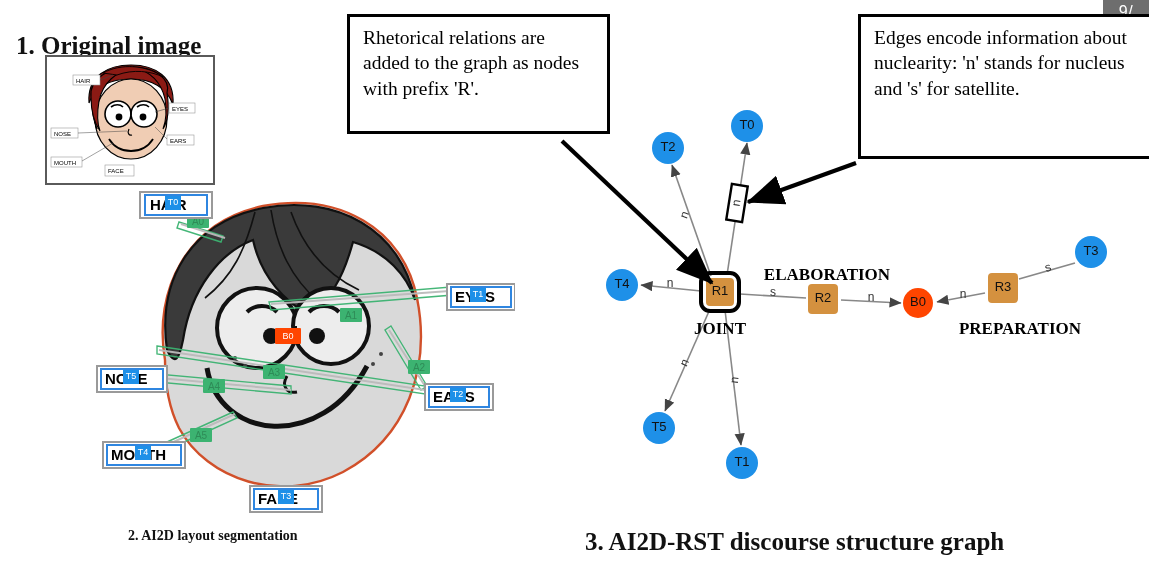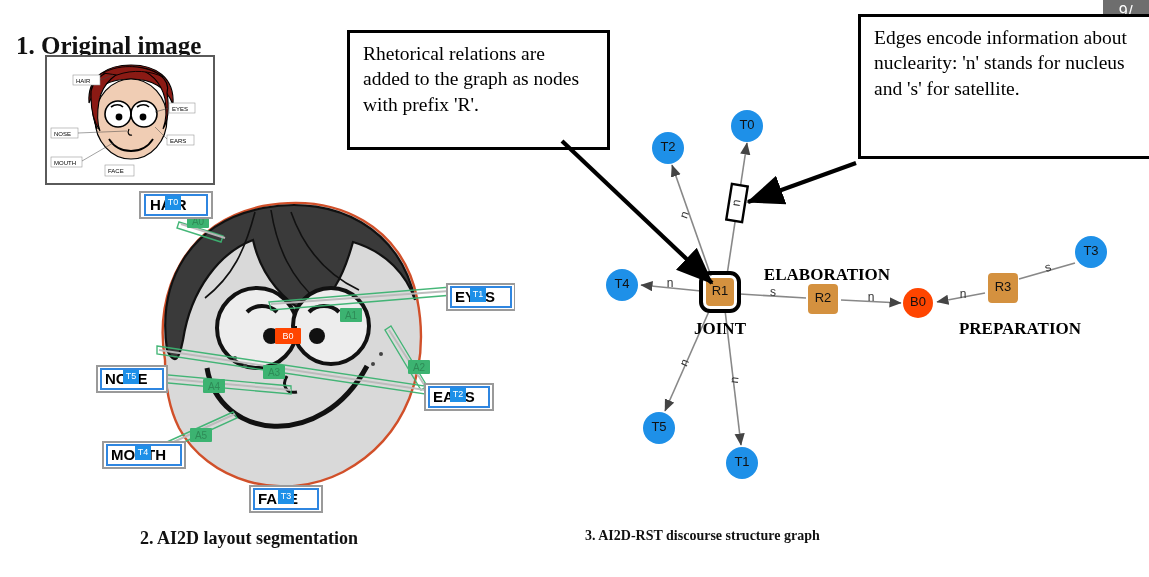--- a/index.html
+++ b/index.html
@@ -13,41 +13,41 @@
   .abs{position:absolute;}
 
   
   .heading{
     font-family:"Liberation Serif", serif;
     font-weight:bold;
     color:#111111;
     white-space:nowrap;
   }
   #title-original{left:16px;top:16px;font-size:25px;margin-top:16px;}
-  #caption-segmentation{left:140px;top:528px;font-size:18px;}
-  #caption-graph{left:585px;top:528px;font-size:14px;}
+  #caption-segmentation{left:128px;top:528px;font-size:14px;}
+  #caption-graph{left:585px;top:528px;font-size:25px;}
 
   
   #page-badge{
     right:0;top:0;width:46px;height:24px;
     background:#6e6e6e;color:#ffffff;
     font-family:"Liberation Sans", sans-serif;
     font-size:16px;text-align:center;line-height:24px;
     letter-spacing:.5px;
   }
 
   
   .callout{
     border:3px solid #000000;background:#ffffff;
     font-family:"Liberation Serif", serif;
     font-size:19.5px;line-height:1.30;color:#000000;
     padding:8px 12px 8px 13px;
     box-sizing:border-box;
   }
-  #callout-relations{left:347px;top:14px;width:263px;height:120px;margin-top:16px;}
+  #callout-relations{left:347px;top:14px;width:263px;height:120px;}
   #callout-nuclearity{left:818px;top:14px;width:296px;height:145px;margin-left:40px;}
 
   
   #overlay{left:0;top:0;width:1149px;height:577px;pointer-events:none;}
 
   
   #thumb-frame{
     left:45px;top:55px;width:170px;height:130px;
     border:2px solid #5a5a5a;background:#ffffff;box-sizing:border-box;
   }

